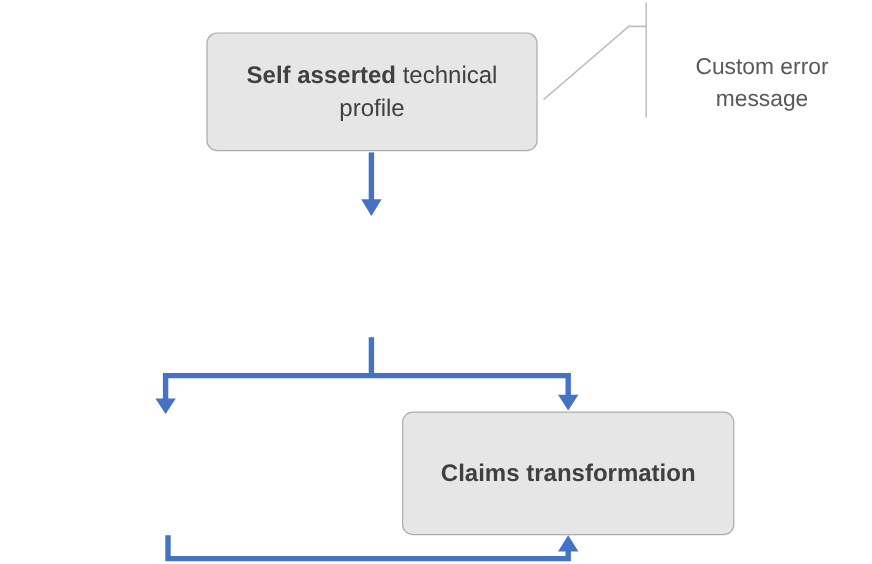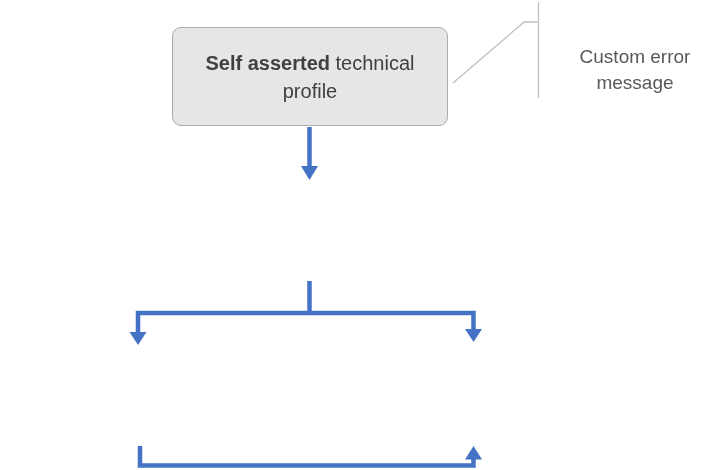--- a/index.html
+++ b/index.html
@@ -82,16 +82,19 @@
       <polygon class="edge-head" points="465,459.5 482,459.5 473.5,446"></polygon>
     </g>
   </svg>
 
   <div class="node n-self-asserted">
     <div class="node-text"><span class="bd">Self asserted</span><span> technical profile</span></div>
   </div>
 
 
 
+  <div class="node n-claims-transformation">
+    <div class="node-text"><span class="bd">Claims transformation</span><span></span></div>
+  </div>
 
   <div class="callout-text">Custom error message</div>
 
 </div>
 
 </body></html>

